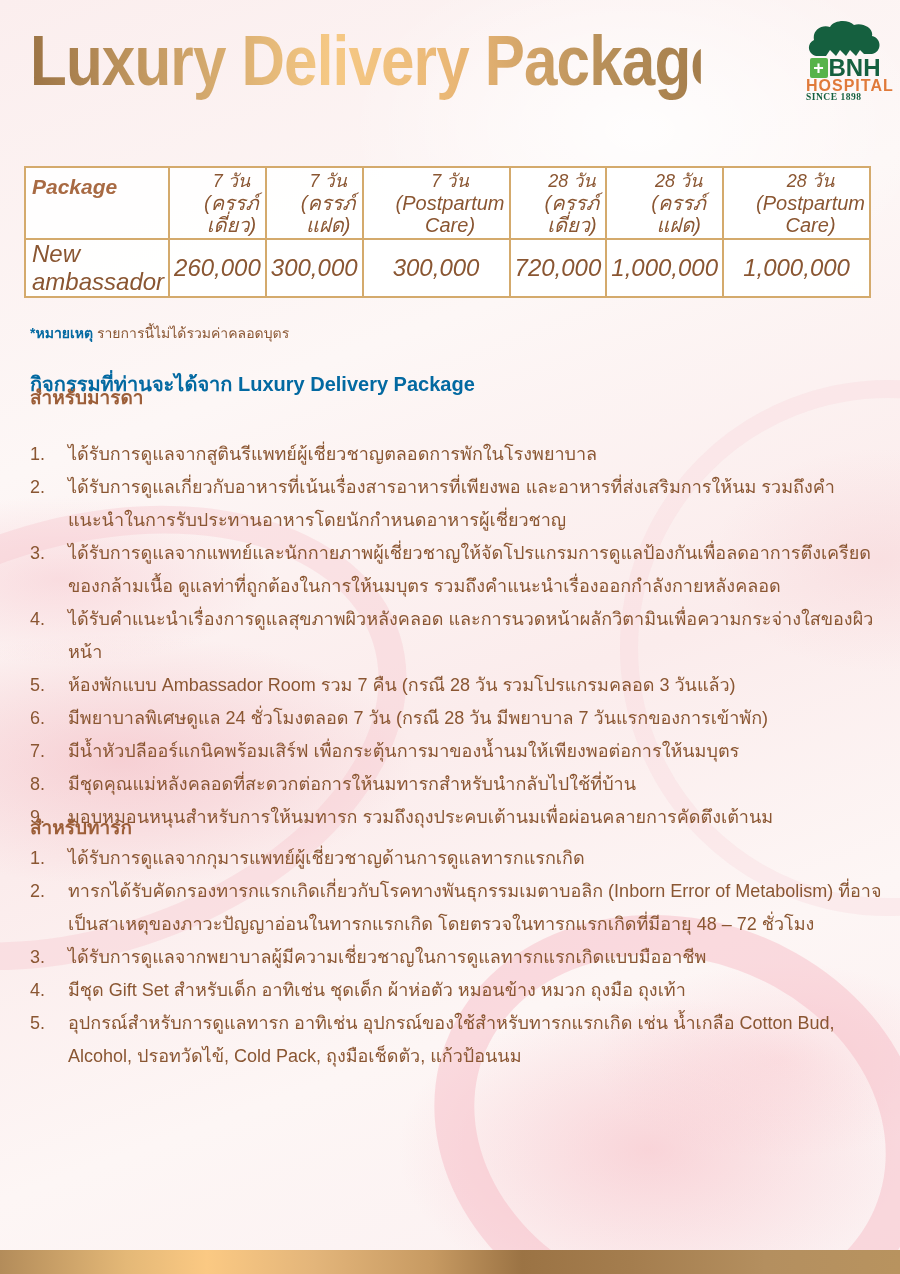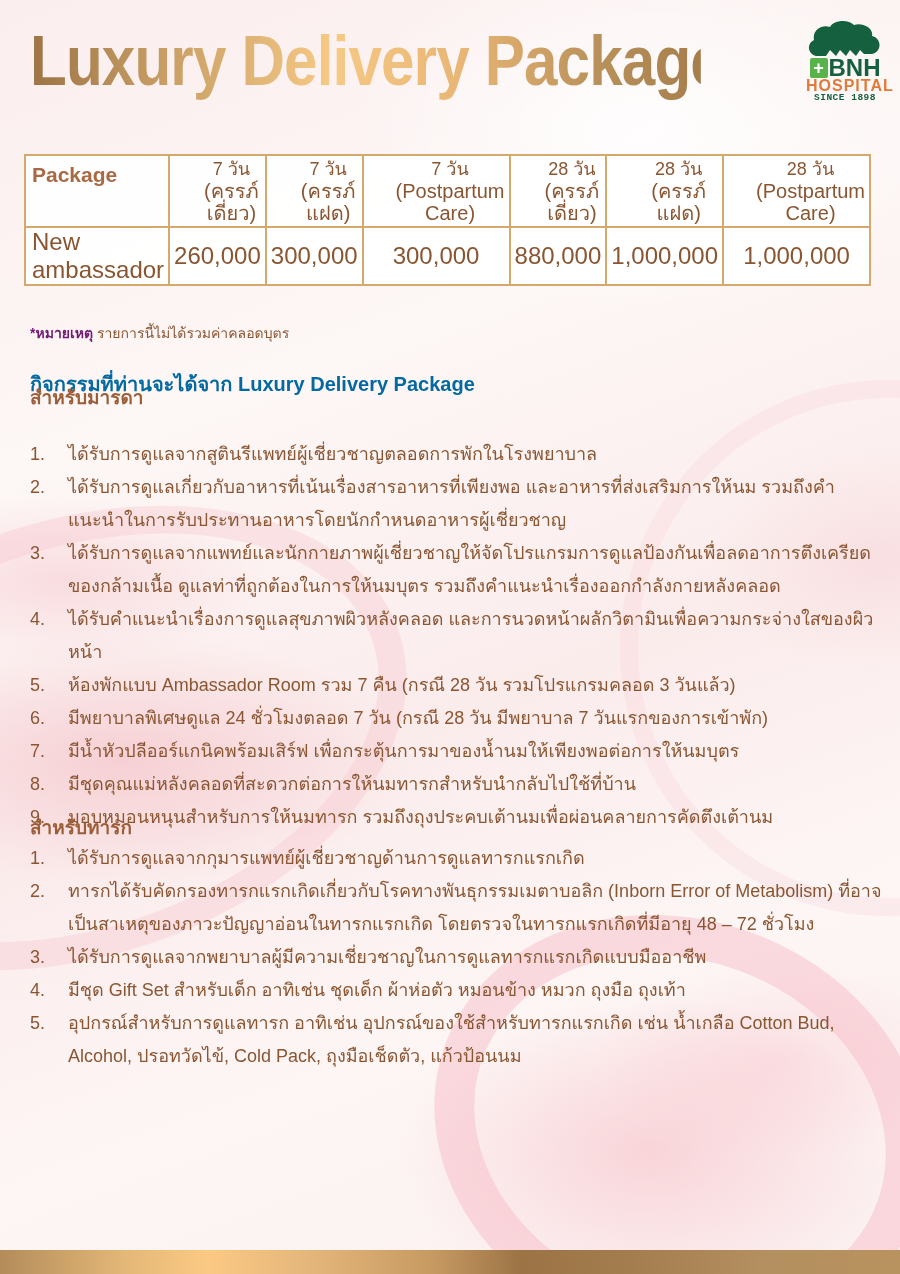--- a/index.html
+++ b/index.html
@@ -49,46 +49,46 @@
     .logo-bnh .plus {
       display: inline-block; width: 18px; height: 20px; background: #57b34a;
       color: #fff; font-size: 18px; line-height: 20px; text-align: center; margin-right: 1px;
       border-radius: 2px;
     }
     .logo-hospital {
       font-family: "Liberation Sans", sans-serif; font-weight: bold;
       font-size: 16px; color: #e07a3a; text-align: center; letter-spacing: 1px; line-height: 12px;
     }
     .logo-since {
-      font-family: Liberation Mono, monospace; font-weight: bold;
-      font-size: 9.5px; color: #15603f; text-align: center; letter-spacing: 0.5px; line-height: 11px;
+      font-family: Liberation Serif, serif; font-weight: bold;
+      font-size: 9.5px; color: #15603f; letter-spacing: 0.5px; line-height: 11px;
     }
 
     table.price {
-      position: absolute; left: 24px; top: 154px; width: 742px;
+      position: absolute; left: 24px; top: 166px; width: 742px;
       border-collapse: collapse;
       background: rgba(255,255,255,0.92);
-      font-family: "Liberation Sans", sans-serif; font-size: 18px; color: #8a5632;
+      font-family: "Liberation Sans", sans-serif; font-size: 18px; color: #8a5632; font-style: italic;
     }
     table.price td, table.price th {
       border: 2px solid #d4aa6c; padding: 0 4px; text-align: center; font-weight: normal;
     }
     table.price th { height: 62px; vertical-align: top; line-height: 22px; padding-top: 2px; padding-left: 32px; }
     table.price th .sub { font-size: 20px; display: block; }
     table.price th.pkg {
       text-align: left; font-weight: bold; font-size: 21px; color: #a86a43; padding-left: 6px; padding-top: 8px;
     }
     table.price td { height: 28px; line-height: 28px; font-size: 24px; }
     table.price td.rowname { text-align: left; padding-left: 6px; }
 
     .note {
       position: absolute; left: 30px; top: 322px; font-size: 14px; color: #8a5632;
       font-family: "Liberation Sans", sans-serif;
     }
-    .note b { color: #701a75; margin-top: 34px; }
+    .note b { color: #0369a1; margin-top: 34px; }
 
     .sec-title {
       position: absolute; left: 30px; top: 368px;
       font-family: "Liberation Sans", sans-serif; font-weight: bold; font-size: 20px; color: #0369a1;
     }
     .sub-title {
       position: absolute; left: 30px;
       font-family: "Liberation Sans", sans-serif; font-weight: bold; font-size: 19px; color: #9c5e38;
     }
     ol.items {
@@ -159,21 +159,21 @@
           <span class="sub">(Postpartum Care)</span>
         </th>
       </tr>
     </thead>
     <tbody>
       <tr>
         <td class="rowname">New ambassador</td>
         <td>260,000</td>
         <td>300,000</td>
         <td>300,000</td>
-        <td>880,000</td>
+        <td>720,000</td>
         <td>1,000,000</td>
         <td>1,000,000</td>
       </tr>
     </tbody>
   </table>
 
   <div class="note">
     <b>*หมายเหตุ</b>
     <span>รายการนี้ไม่ได้รวมค่าคลอดบุตร</span>
   </div>

